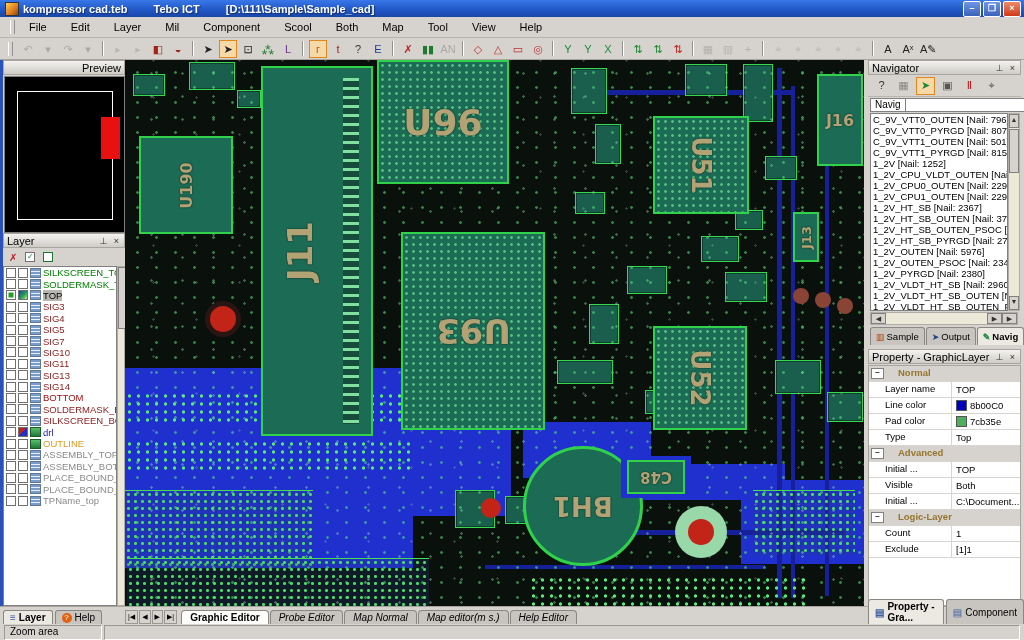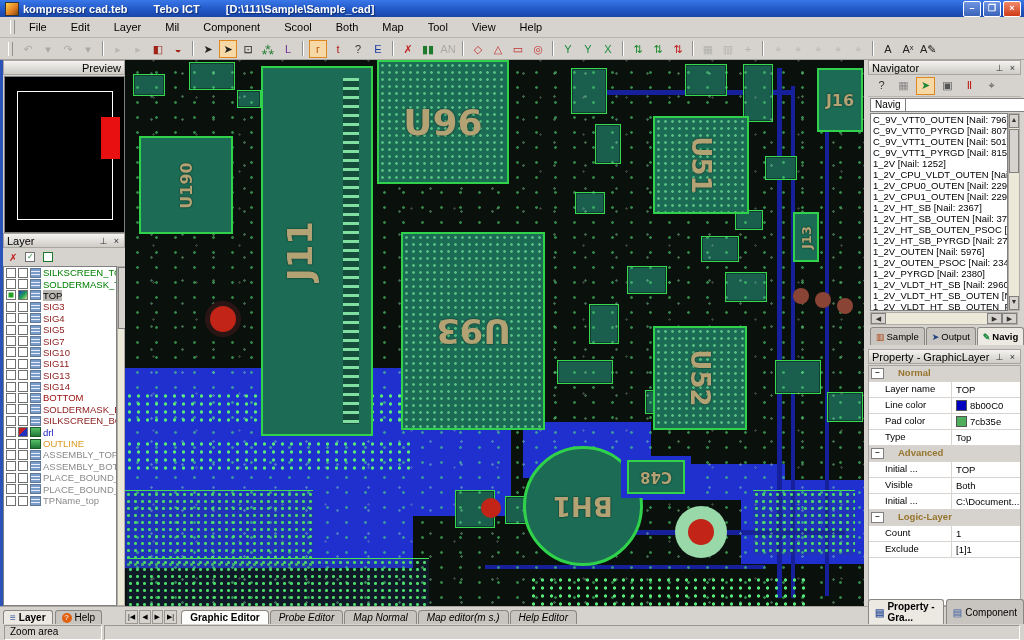--- a/index.html
+++ b/index.html
@@ -414,21 +414,21 @@
     </div>
     <div class="cmp bga" style="left:528px;top:266px;width:94px;height:104px">
       <span class="silk r90" style="font-size:26px">U52</span>
     </div>
     <div class="cmp" style="left:14px;top:76px;width:94px;height:98px">
       <span class="silk rm90" style="font-size:16px">U190</span>
     </div>
     <div class="cmp" style="left:668px;top:152px;width:26px;height:50px">
       <span class="silk rm90" style="font-size:13px">J13</span>
     </div>
-    <div class="cmp" style="left:692px;top:8px;width:46px;height:64px">
+    <div class="cmp" style="left:692px;top:14px;width:46px;height:92px">
       <span class="silk" style="font-size:16px">J16</span>
     </div>
     <div class="cmp round" style="left:398px;top:386px;width:120px;height:120px;border-width:3px">
       <span class="silk r180" style="font-size:26px">BH1</span>
     </div>
     <div class="flood" style="left:496px;top:396px;width:70px;height:42px;z-index:5"></div>
     <div class="cmp" style="left:502px;top:400px;width:58px;height:34px">
       <span class="silk r180" style="font-size:15px">C48</span>
     </div>
     <div class="via" style="left:80px;top:241px;width:26px;height:26px;background:#c22418;border:5px solid #2a1515"></div>

